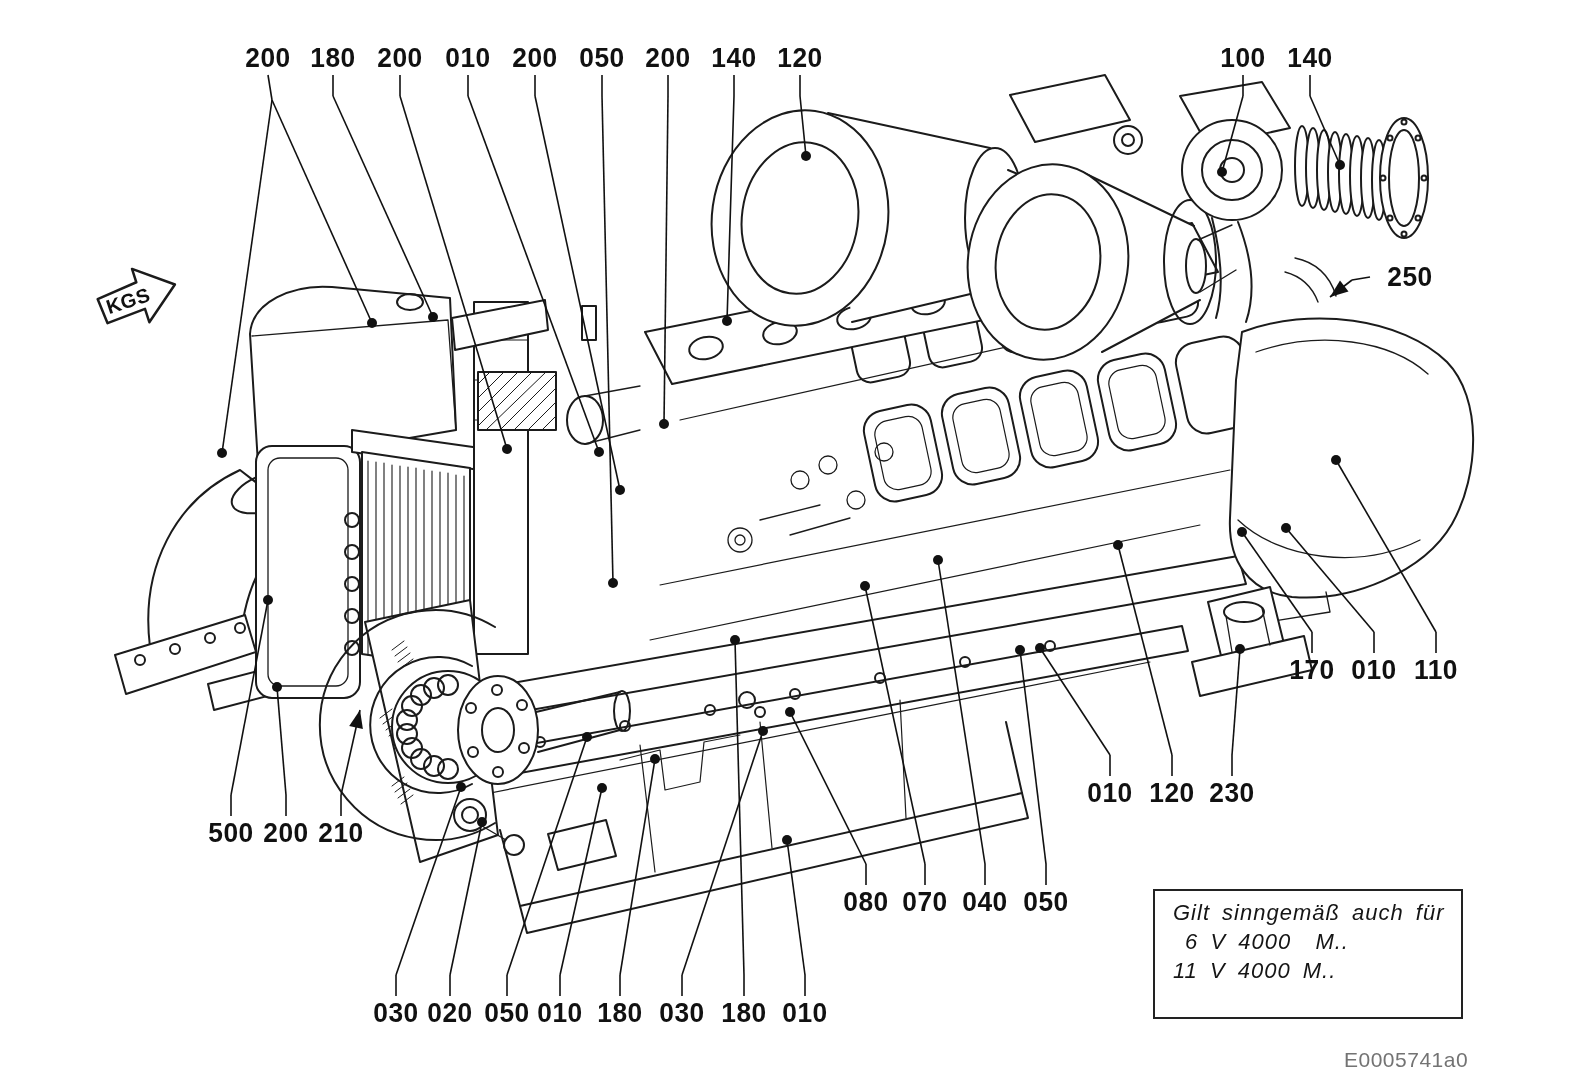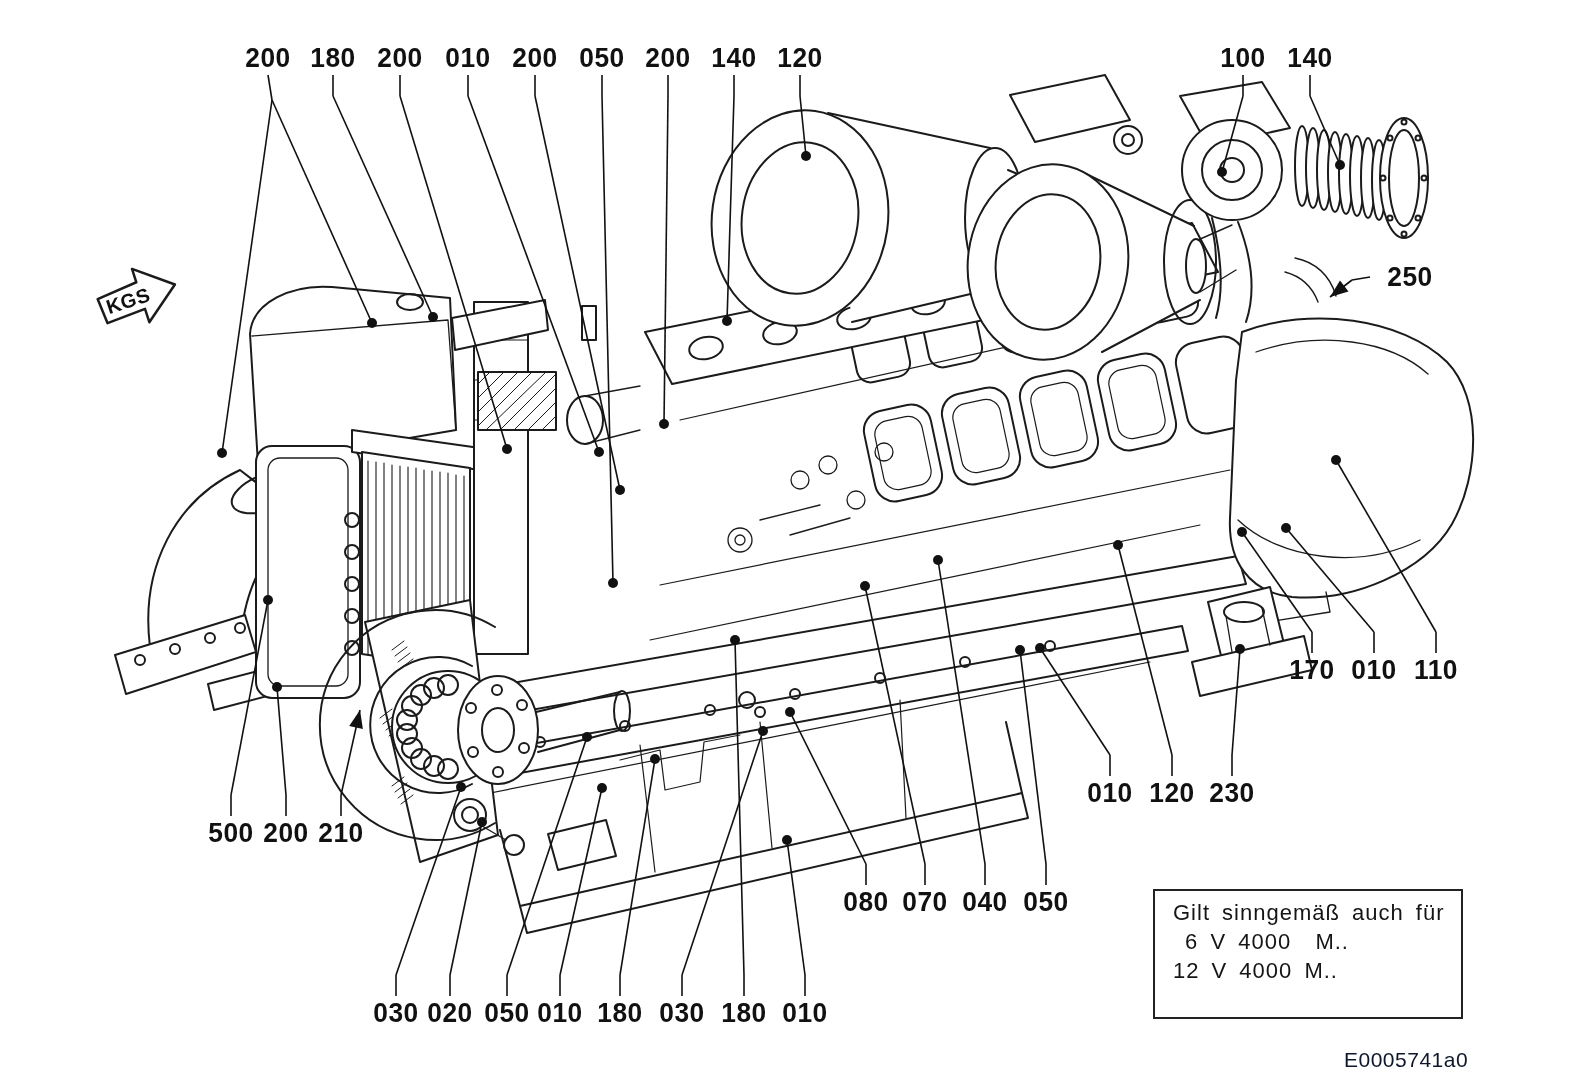--- a/index.html
+++ b/index.html
@@ -5,22 +5,22 @@
   html,body{margin:0;padding:0;background:#ffffff;}
   .stage{position:relative;width:1586px;height:1080px;background:#ffffff;overflow:hidden;
          font-family:"Liberation Sans",sans-serif;}
   .art{position:absolute;left:0;top:0;}
   .callout{position:absolute;transform:translate(-50%,-50%) scaleX(.94);font-weight:bold;
            font-size:28px;color:#111;white-space:nowrap;letter-spacing:.5px;
            font-family:"Liberation Sans",sans-serif;}
   .kgs{position:absolute;left:90px;top:252px;}
   .note-box{position:absolute;left:1153px;top:889px;width:310px;height:130px;border:2px solid #222;
             background:#fff;box-sizing:border-box;padding:7px 0 0 18px;color:#151515;}
-  .note-line{font-size:22px;line-height:29px;white-space:pre;letter-spacing:1px;word-spacing:5px;}
-  .drawing-number{position:absolute;left:1344px;top:1048px;font-size:21px;color:#0f172a;letter-spacing:.5px;}
+  .note-line{font-size:22px;line-height:29px;white-space:pre;letter-spacing:1px;word-spacing:5px;font-style:italic;}
+  .drawing-number{position:absolute;left:1344px;top:1048px;font-size:21px;color:#737373;letter-spacing:.5px;}
 </style>
 </head>
 <body>
 
 <div class="stage">
 
   <svg class="art" width="1586" height="1080" viewBox="0 0 1586 1080">
     <g stroke="#1b1b1b" fill="none" stroke-width="2" stroke-linejoin="round" stroke-linecap="round">
 
       <g>
@@ -336,21 +336,21 @@
   <svg class="kgs" width="110" height="100" viewBox="0 0 110 100">
     <g transform="rotate(-18 50 48)">
       <path d="M10,34 L52,30 L52,16 L88,44 L52,72 L52,58 L12,60 Z" fill="#fff" stroke="#1b1b1b" stroke-width="2.5" stroke-linejoin="round"></path>
       <text x="16" y="52" font-size="20" font-weight="bold" fill="#111" font-family="Liberation Sans, sans-serif" letter-spacing="0.5">KGS</text>
     </g>
   </svg>
 
   <div class="note-box">
     <div class="note-line">Gilt sinngemäß auch für</div>
     <div class="note-line"> 6 V 4000  M..</div>
-    <div class="note-line">12 V 4000 M..</div>
+    <div class="note-line">11 V 4000 M..</div>
   </div>
 
   <div class="drawing-number">E0005741a0</div>
 
 <div class="callout" style="left: 268px; top: 58px;">200</div>
     <div class="callout" style="left: 333px; top: 58px;">180</div>
     <div class="callout" style="left: 400px; top: 58px;">200</div>
     <div class="callout" style="left: 468px; top: 58px;">010</div>
     <div class="callout" style="left: 535px; top: 58px;">200</div>
     <div class="callout" style="left: 602px; top: 58px;">050</div>

